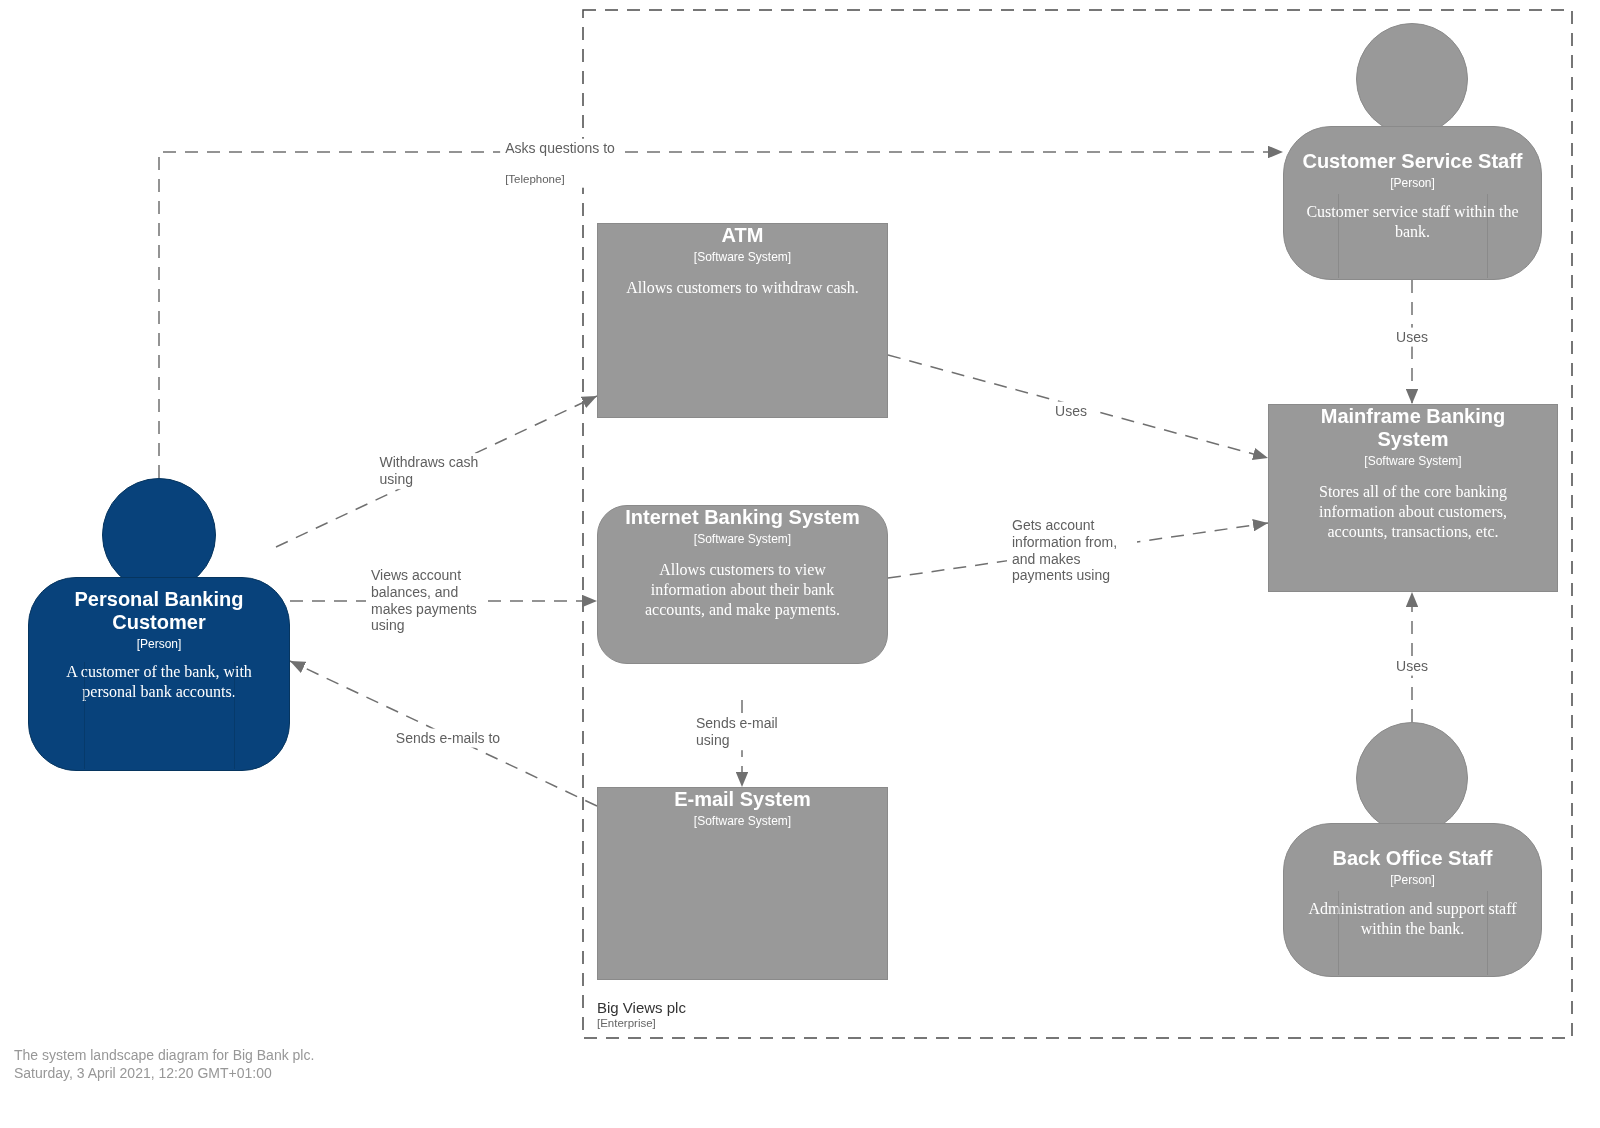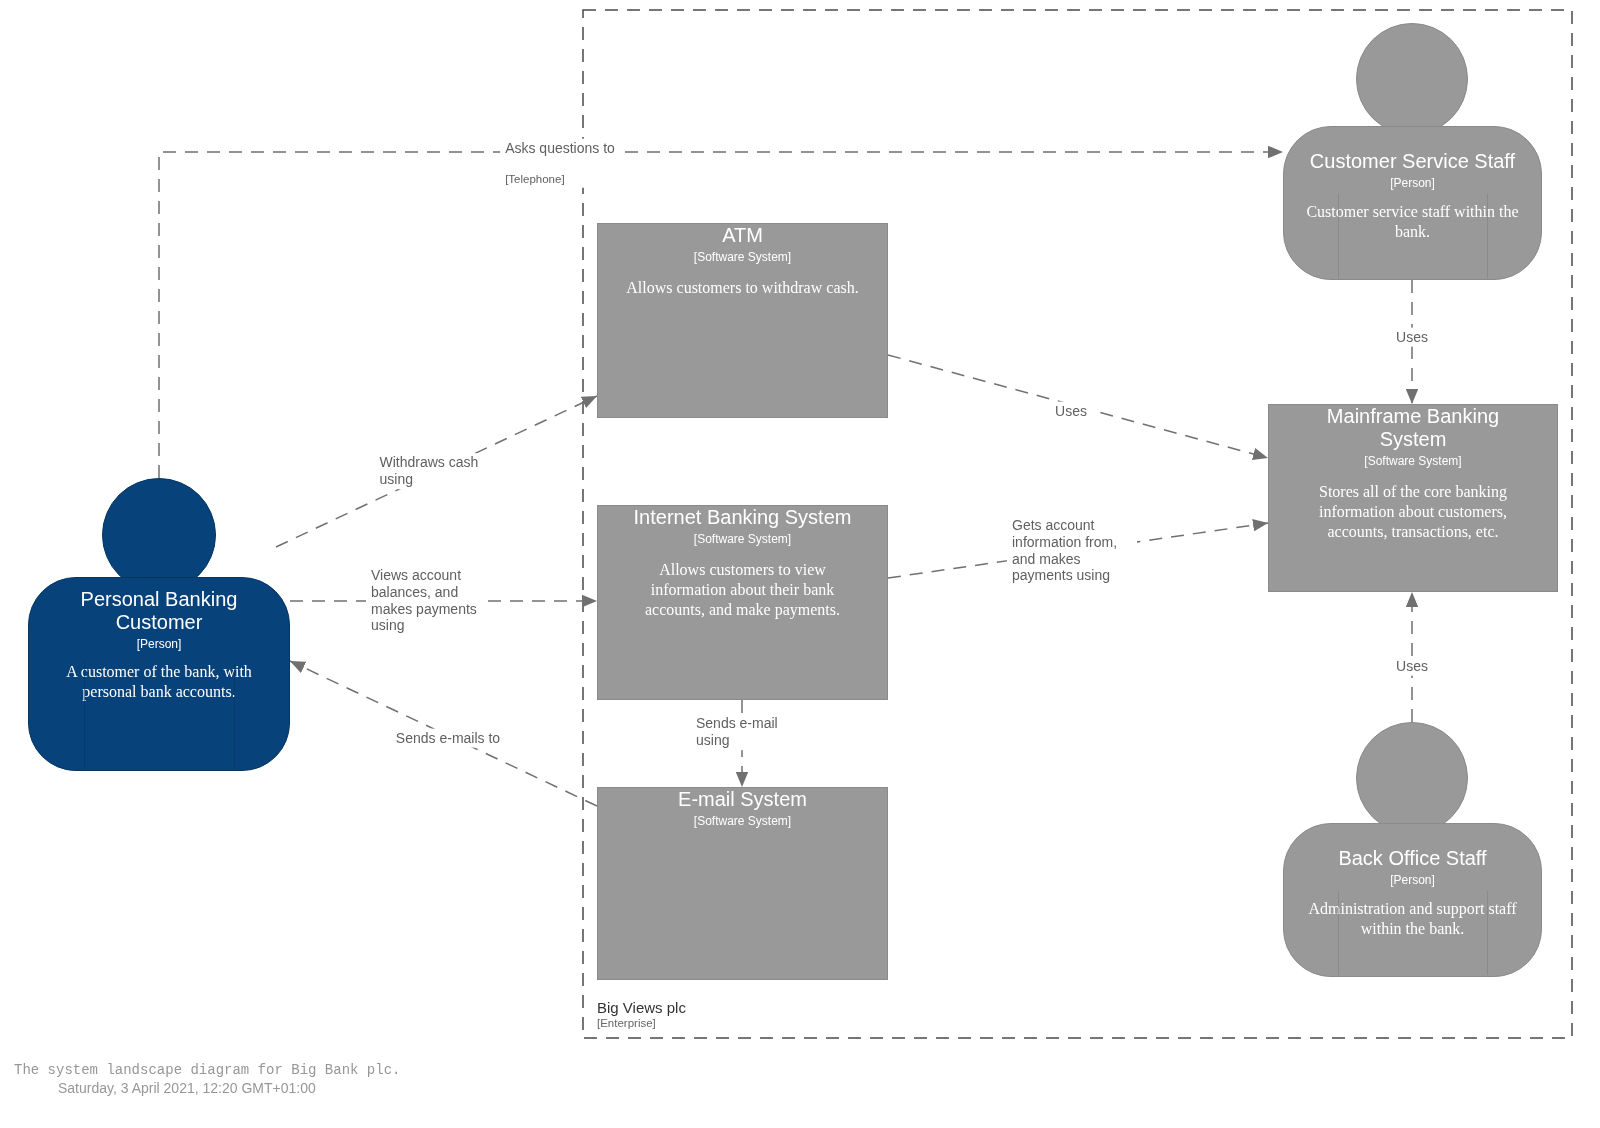--- a/index.html
+++ b/index.html
@@ -12,27 +12,27 @@
   #arrow path { fill:var(--relationship-line,#707070); }
   .boundary-rect { fill:none; stroke:var(--boundary-line,#4a4a4a); stroke-width:1.5; stroke-dasharray:13 9; }
 
   
   .sys {
     position:absolute; box-sizing:border-box; color:#ffffff;
     background:var(--system-gray,#999999); border:1px solid var(--system-gray-border,#8a8a8a);
     display:flex; flex-direction:column; align-items:center; justify-content:flex-start;
     text-align:center; z-index:2;
   }
-  .name { font-weight:normal; font-size:20px; line-height:1.16; }
+  .name { font-weight:bold; font-size:20px; line-height:1.16; }
   .meta { font-size:12px; line-height:1.2; margin-top:3px; }
   .desc { font-size:16px; line-height:1.25; margin-top:13px;font-family:Liberation Serif, serif; }
   .mw { margin-left:auto; margin-right:auto; }
 
   #el-atm       { left:597px; top:223px; width:291px; height:195px; }
-  #el-ibs       { left:597px; top:505px; width:291px; height:195px; }
+  #el-ibs       { left:597px; top:505px; width:291px; height:159px;border-radius:30px; }
   #el-email     { left:597px; top:787px; width:291px; height:193px; }
   #el-mainframe { left:1268px; top:404px; width:290px; height:188px; }
   #el-mainframe .name { max-width:215px; }
   #el-mainframe .desc { max-width:245px; }
   #el-ibs .desc   { max-width:215px; }
   #el-email .desc { max-width:235px; }
 
   
   .person .head {
     position:absolute; border-radius:50%; box-sizing:border-box;
@@ -78,22 +78,22 @@
   #lbl-cssuses   { left:1412px; top:337px; }
   #lbl-bosuses   { left:1412px; top:666px; }
 
   
   #boundary-label { position:absolute; left:597px; top:999px; text-align:left; z-index:2; }
   #boundary-label .bname { font-size:15px; color:#333333; line-height:1.2; }
   #boundary-label .bmeta { font-size:11.5px; color:#666666; line-height:1.2; }
 
   #title-block { position:absolute; left:14px; top:1043px; z-index:2; }
   #title-block .dtitle { font-size:25px; color:#1f1f1f; line-height:1.25; }
-  #title-block .dsub   { font-size:14px; color:#979797; line-height:1.3; margin-top:18px;font-family:Liberation Mono, monospace; }
-  #title-block .ddate  { font-size:14px; color:#979797; line-height:1.3;margin-left:44px; }
+  #title-block .dsub   { font-size:14px; color:#979797; line-height:1.3; margin-top:3px; }
+  #title-block .ddate  { font-size:14px; color:#979797; line-height:1.3; }
 </style>
 </head>
 <body>
 
 <div id="canvas">
 
   <svg id="connectors" width="1600" height="1128" viewBox="0 0 1600 1128">
     <defs>
       <marker id="arrow" viewBox="0 0 12 10" refX="12" refY="5" markerWidth="15" markerHeight="12.5" orient="auto" markerUnits="userSpaceOnUse">
         <path d="M0,0 L12,5 L0,10 Z"></path>

